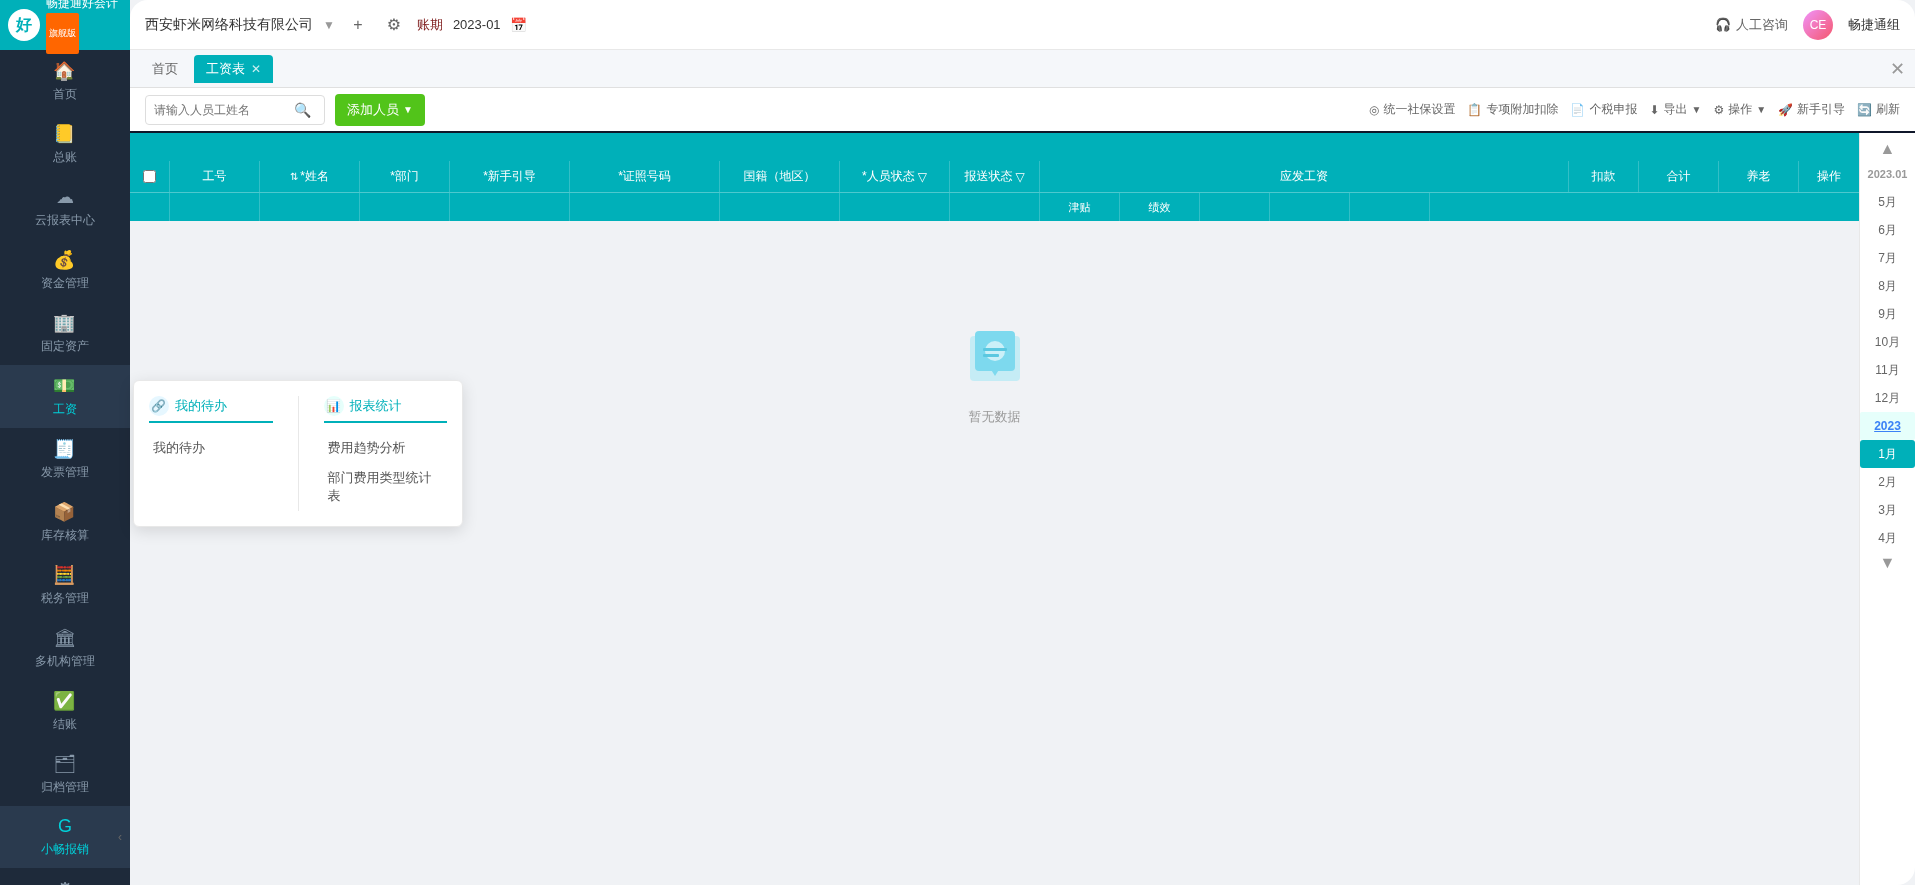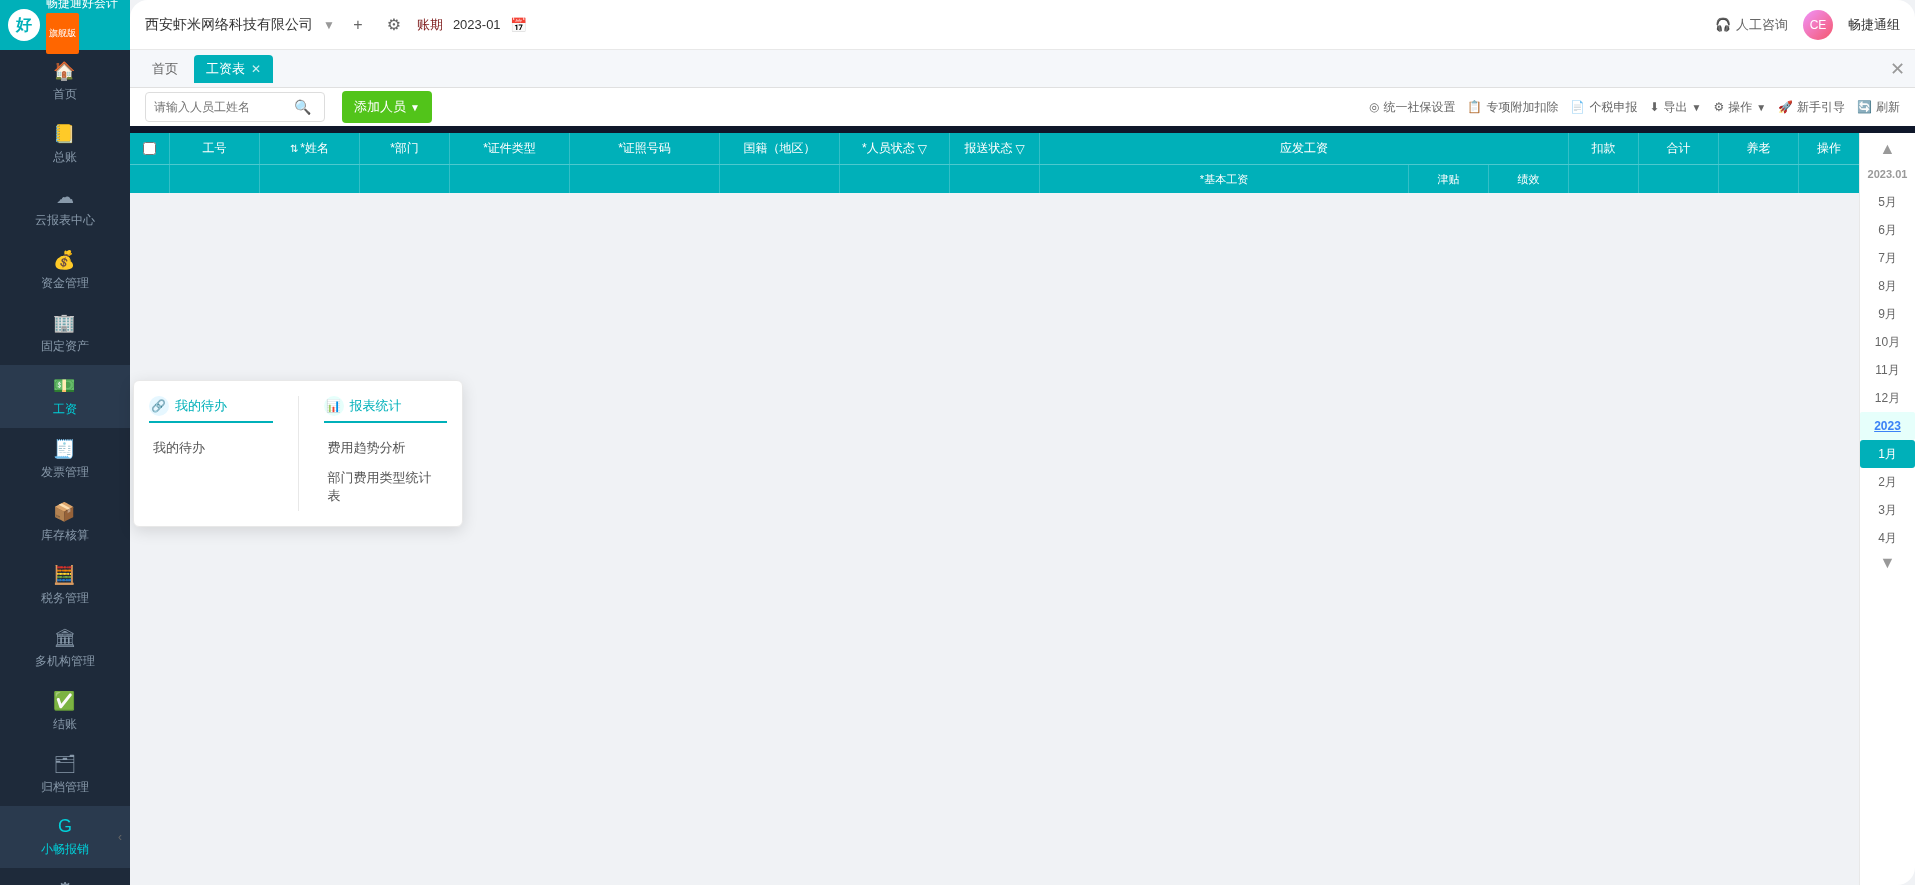--- a/index.html
+++ b/index.html
@@ -138,22 +138,22 @@
     .tab-active { background: #00b0b9; color: white; }
     .tab-close { font-size: 12px; cursor: pointer; opacity: 0.8; }
 
     
     .toolbar {
       background: white;
       height: 45px;
       display: flex;
       align-items: center;
       padding: 0 15px;
-      border-bottom: 7px solid #0f172a;
-      gap: 17px;
+      border-bottom: 2px solid #0f172a;
+      gap: 10px;
     }
     .search-input-wrap {
       display: flex; align-items: center;
       border: 1px solid #ddd; border-radius: 4px;
       padding: 0 8px; height: 30px; width: 180px;
       background: white;
     }
     .search-input {
       border: none; outline: none;
       font-size: 12px; color: #999;
@@ -184,20 +184,21 @@
 
     
     .table-header-wrap {
       background: #00b0b9;
       overflow: hidden;
     }
     .table-header-row1 {
       display: flex;
       height: 32px;
       border-bottom: 1px solid rgba(255,255,255,0.3);
+      margin-top: 28px;
     }
     .table-header-row2 {
       display: flex;
       height: 28px;
     }
     .th-cell {
       color: white;
       font-size: 12px;
       display: flex; align-items: center; justify-content: center;
       border-right: 1px solid rgba(255,255,255,0.2);
@@ -483,21 +484,21 @@
       <div class="table-header-wrap">
         <div class="table-header-row1">
           <div class="th-cell checkbox-cell">
             <input type="checkbox" style="">
           </div>
           <div class="th-cell emp-id-cell">工号</div>
           <div class="th-cell name-cell">
             <span style="font-size:10px;margin-right:2px;">⇅</span>*姓名
           </div>
           <div class="th-cell dept-cell">*部门</div>
-          <div class="th-cell cert-type-cell">*证件类型</div>
+          <div class="th-cell cert-type-cell">*新手引导</div>
           <div class="th-cell cert-no-cell">*证照号码</div>
           <div class="th-cell region-cell">国籍（地区）</div>
           <div class="th-cell status-cell">
             *人员状态
             <span style="margin-left:3px;">▽</span>
           </div>
           <div class="th-cell report-cell">
             报送状态
             <span style="margin-left:3px;">▽</span>
           </div>
@@ -513,31 +514,41 @@
           <div style="width:40px;border-right:1px solid rgba(255,255,255,0.2);"></div>
           <div style="width:90px;border-right:1px solid rgba(255,255,255,0.2);"></div>
           <div style="width:100px;border-right:1px solid rgba(255,255,255,0.2);"></div>
           <div style="width:90px;border-right:1px solid rgba(255,255,255,0.2);"></div>
           <div style="width:120px;border-right:1px solid rgba(255,255,255,0.2);"></div>
           <div style="width:150px;border-right:1px solid rgba(255,255,255,0.2);"></div>
           <div style="width:120px;border-right:1px solid rgba(255,255,255,0.2);"></div>
           <div style="width:110px;border-right:1px solid rgba(255,255,255,0.2);"></div>
           <div style="width:90px;border-right:1px solid rgba(255,255,255,0.2);"></div>
 
-          <div class="th-cell" style="flex:1;font-size:11px;">*基本工资</div>
           <div class="th-cell" style="width:80px;font-size:11px;">津贴</div>
           <div class="th-cell" style="width:80px;font-size:11px;">绩效</div>
 
           <div style="width:70px;border-right:1px solid rgba(255,255,255,0.2);"></div>
           <div style="width:80px;border-right:1px solid rgba(255,255,255,0.2);"></div>
           <div style="width:80px;border-right:1px solid rgba(255,255,255,0.2);"></div>
           <div style="width:60px;"></div>
         </div>
       </div>
 
+      <div class="empty-state">
+        <svg width="80" height="80" viewBox="0 0 80 80">
+          <rect x="15" y="20" width="50" height="45" rx="4" fill="#b2eaf5" opacity="0.7"></rect>
+          <rect x="20" y="15" width="40" height="40" rx="4" fill="#7dd9ee"></rect>
+          <circle cx="40" cy="35" r="10" fill="white" opacity="0.6"></circle>
+          <rect x="28" y="32" width="24" height="3" rx="1" fill="#5bc8e0"></rect>
+          <rect x="28" y="38" width="16" height="3" rx="1" fill="#5bc8e0"></rect>
+          <polygon points="35,52 40,60 45,52" fill="#7dd9ee"></polygon>
+        </svg>
+        <span class="empty-text">暂无数据</span>
+      </div>
     </div>
 
     <div class="month-panel">
       <button class="month-panel-up">▲</button>
       <div class="month-item" style="font-size:11px;color:#999;font-weight:bold;">2023.01</div>
       <div class="month-item">5月</div>
       <div class="month-item">6月</div>
       <div class="month-item">7月</div>
       <div class="month-item">8月</div>
       <div class="month-item">9月</div>

